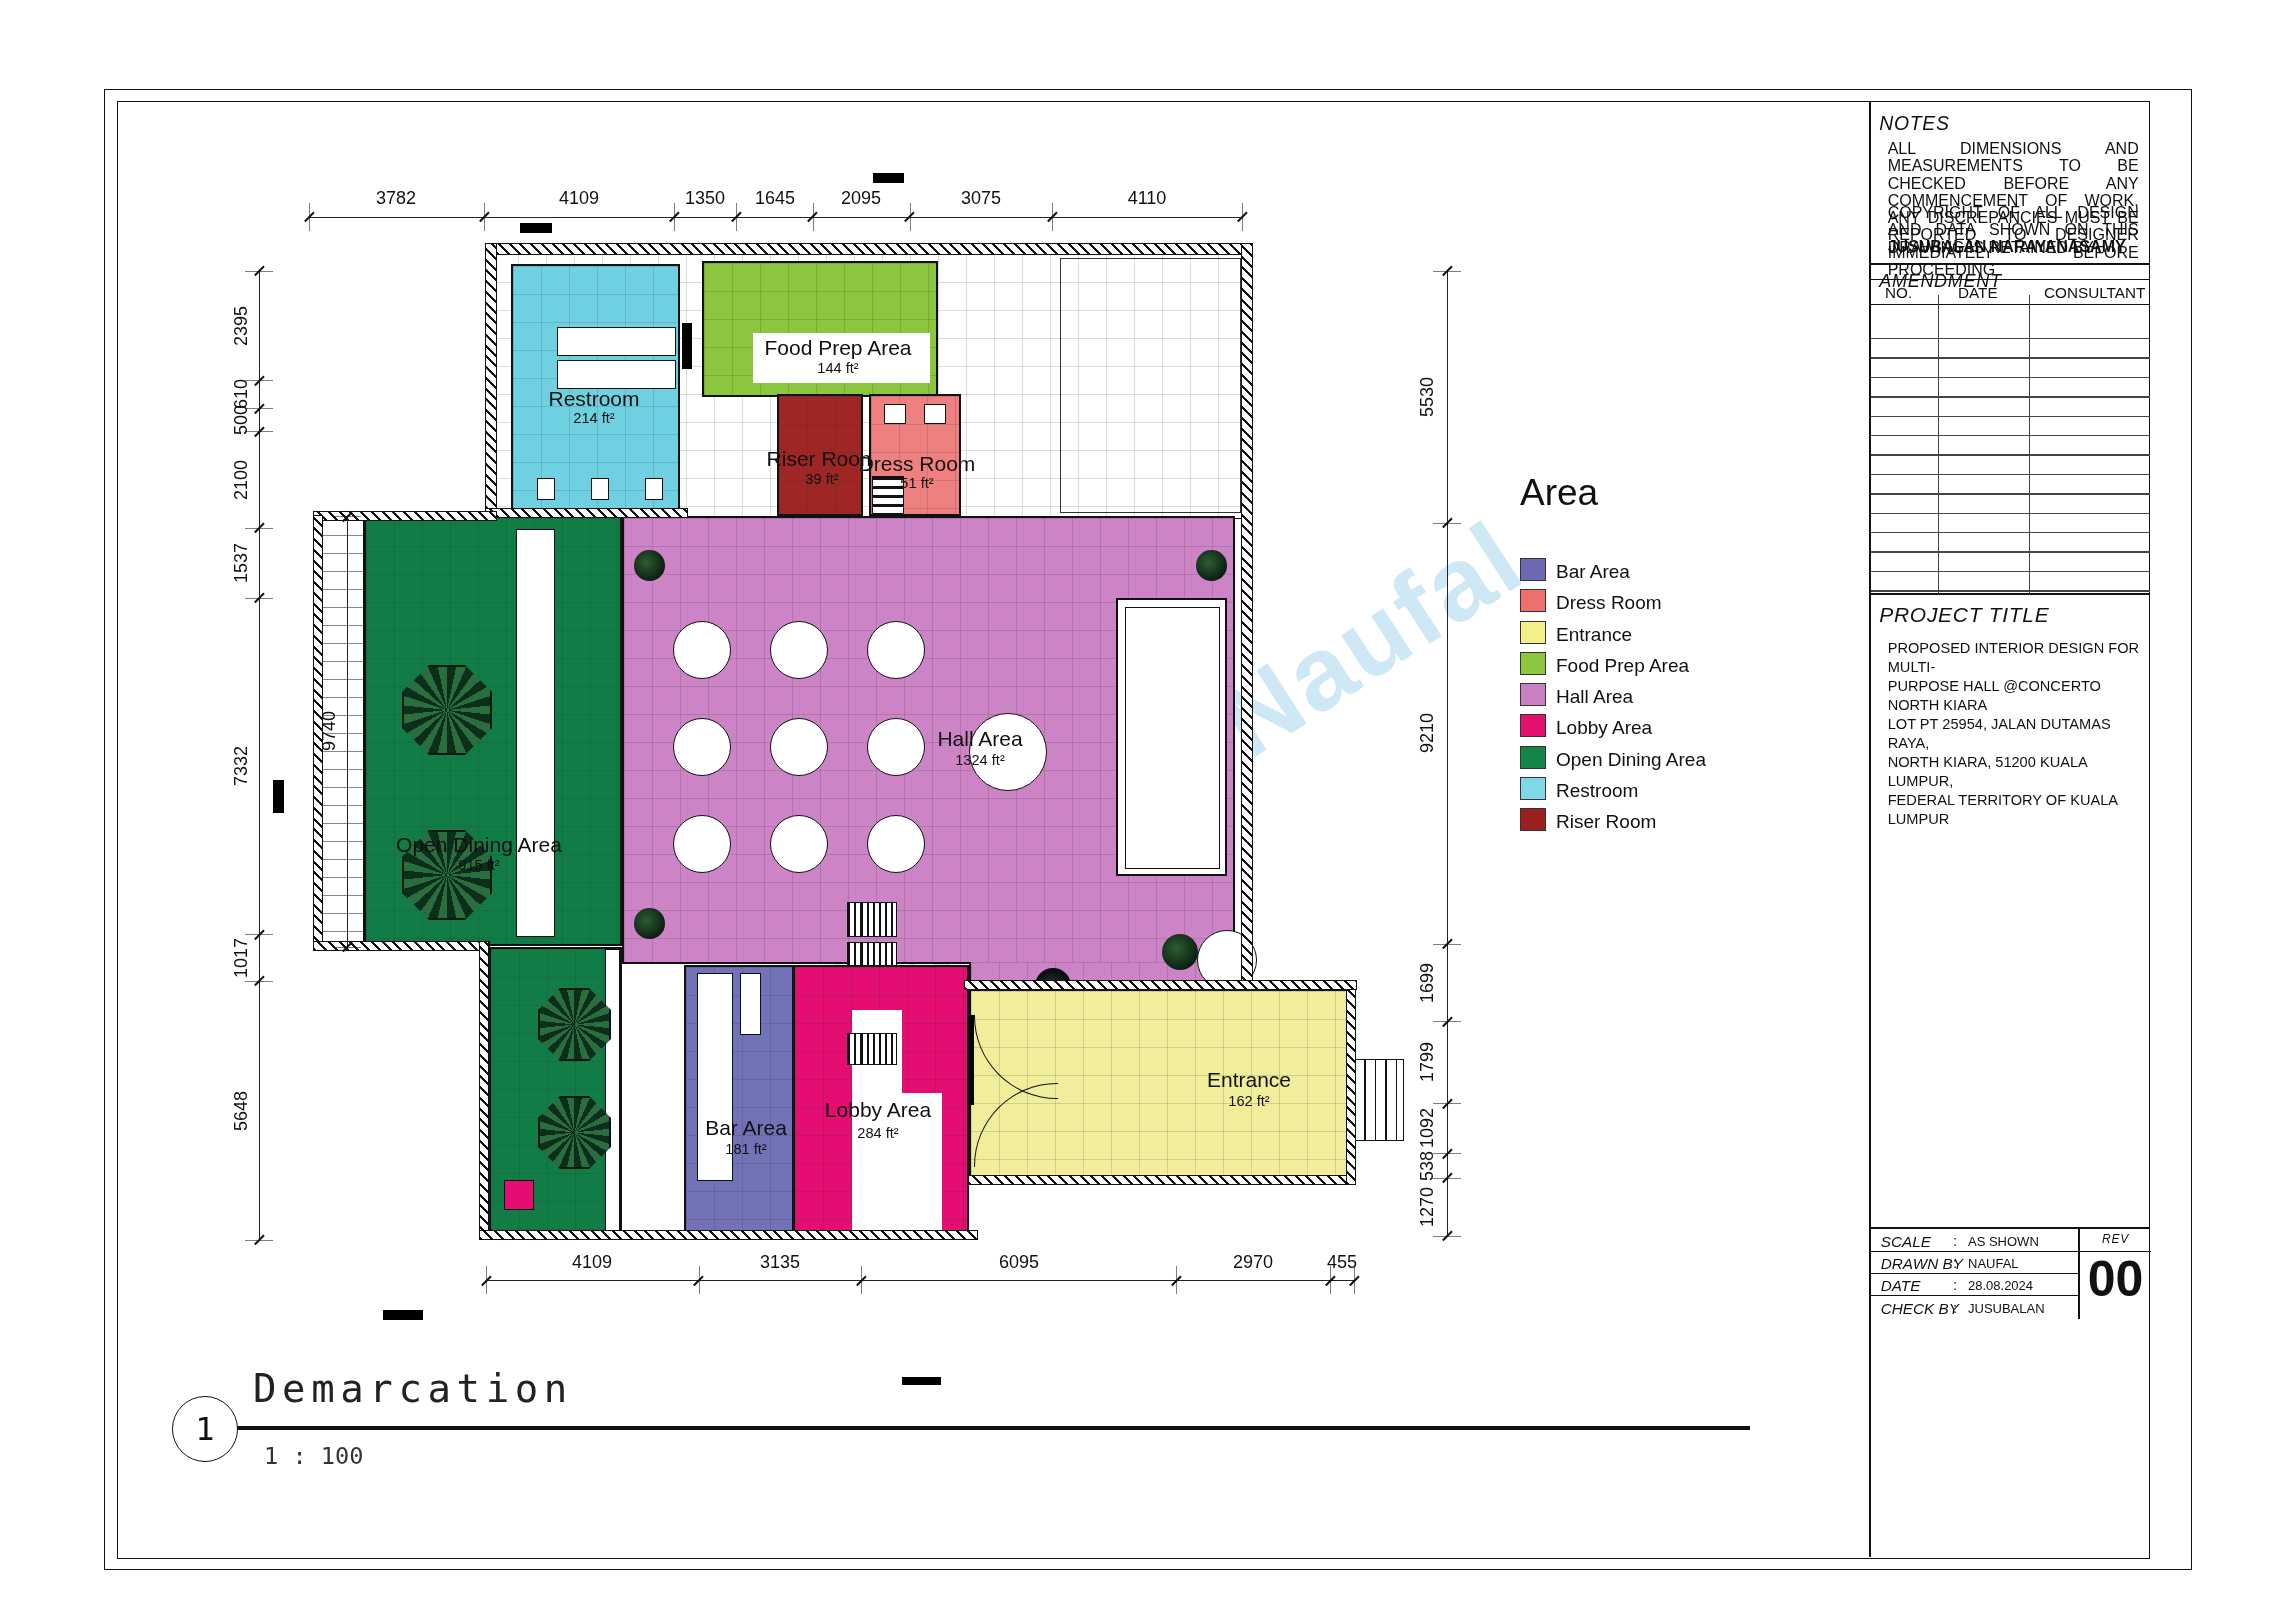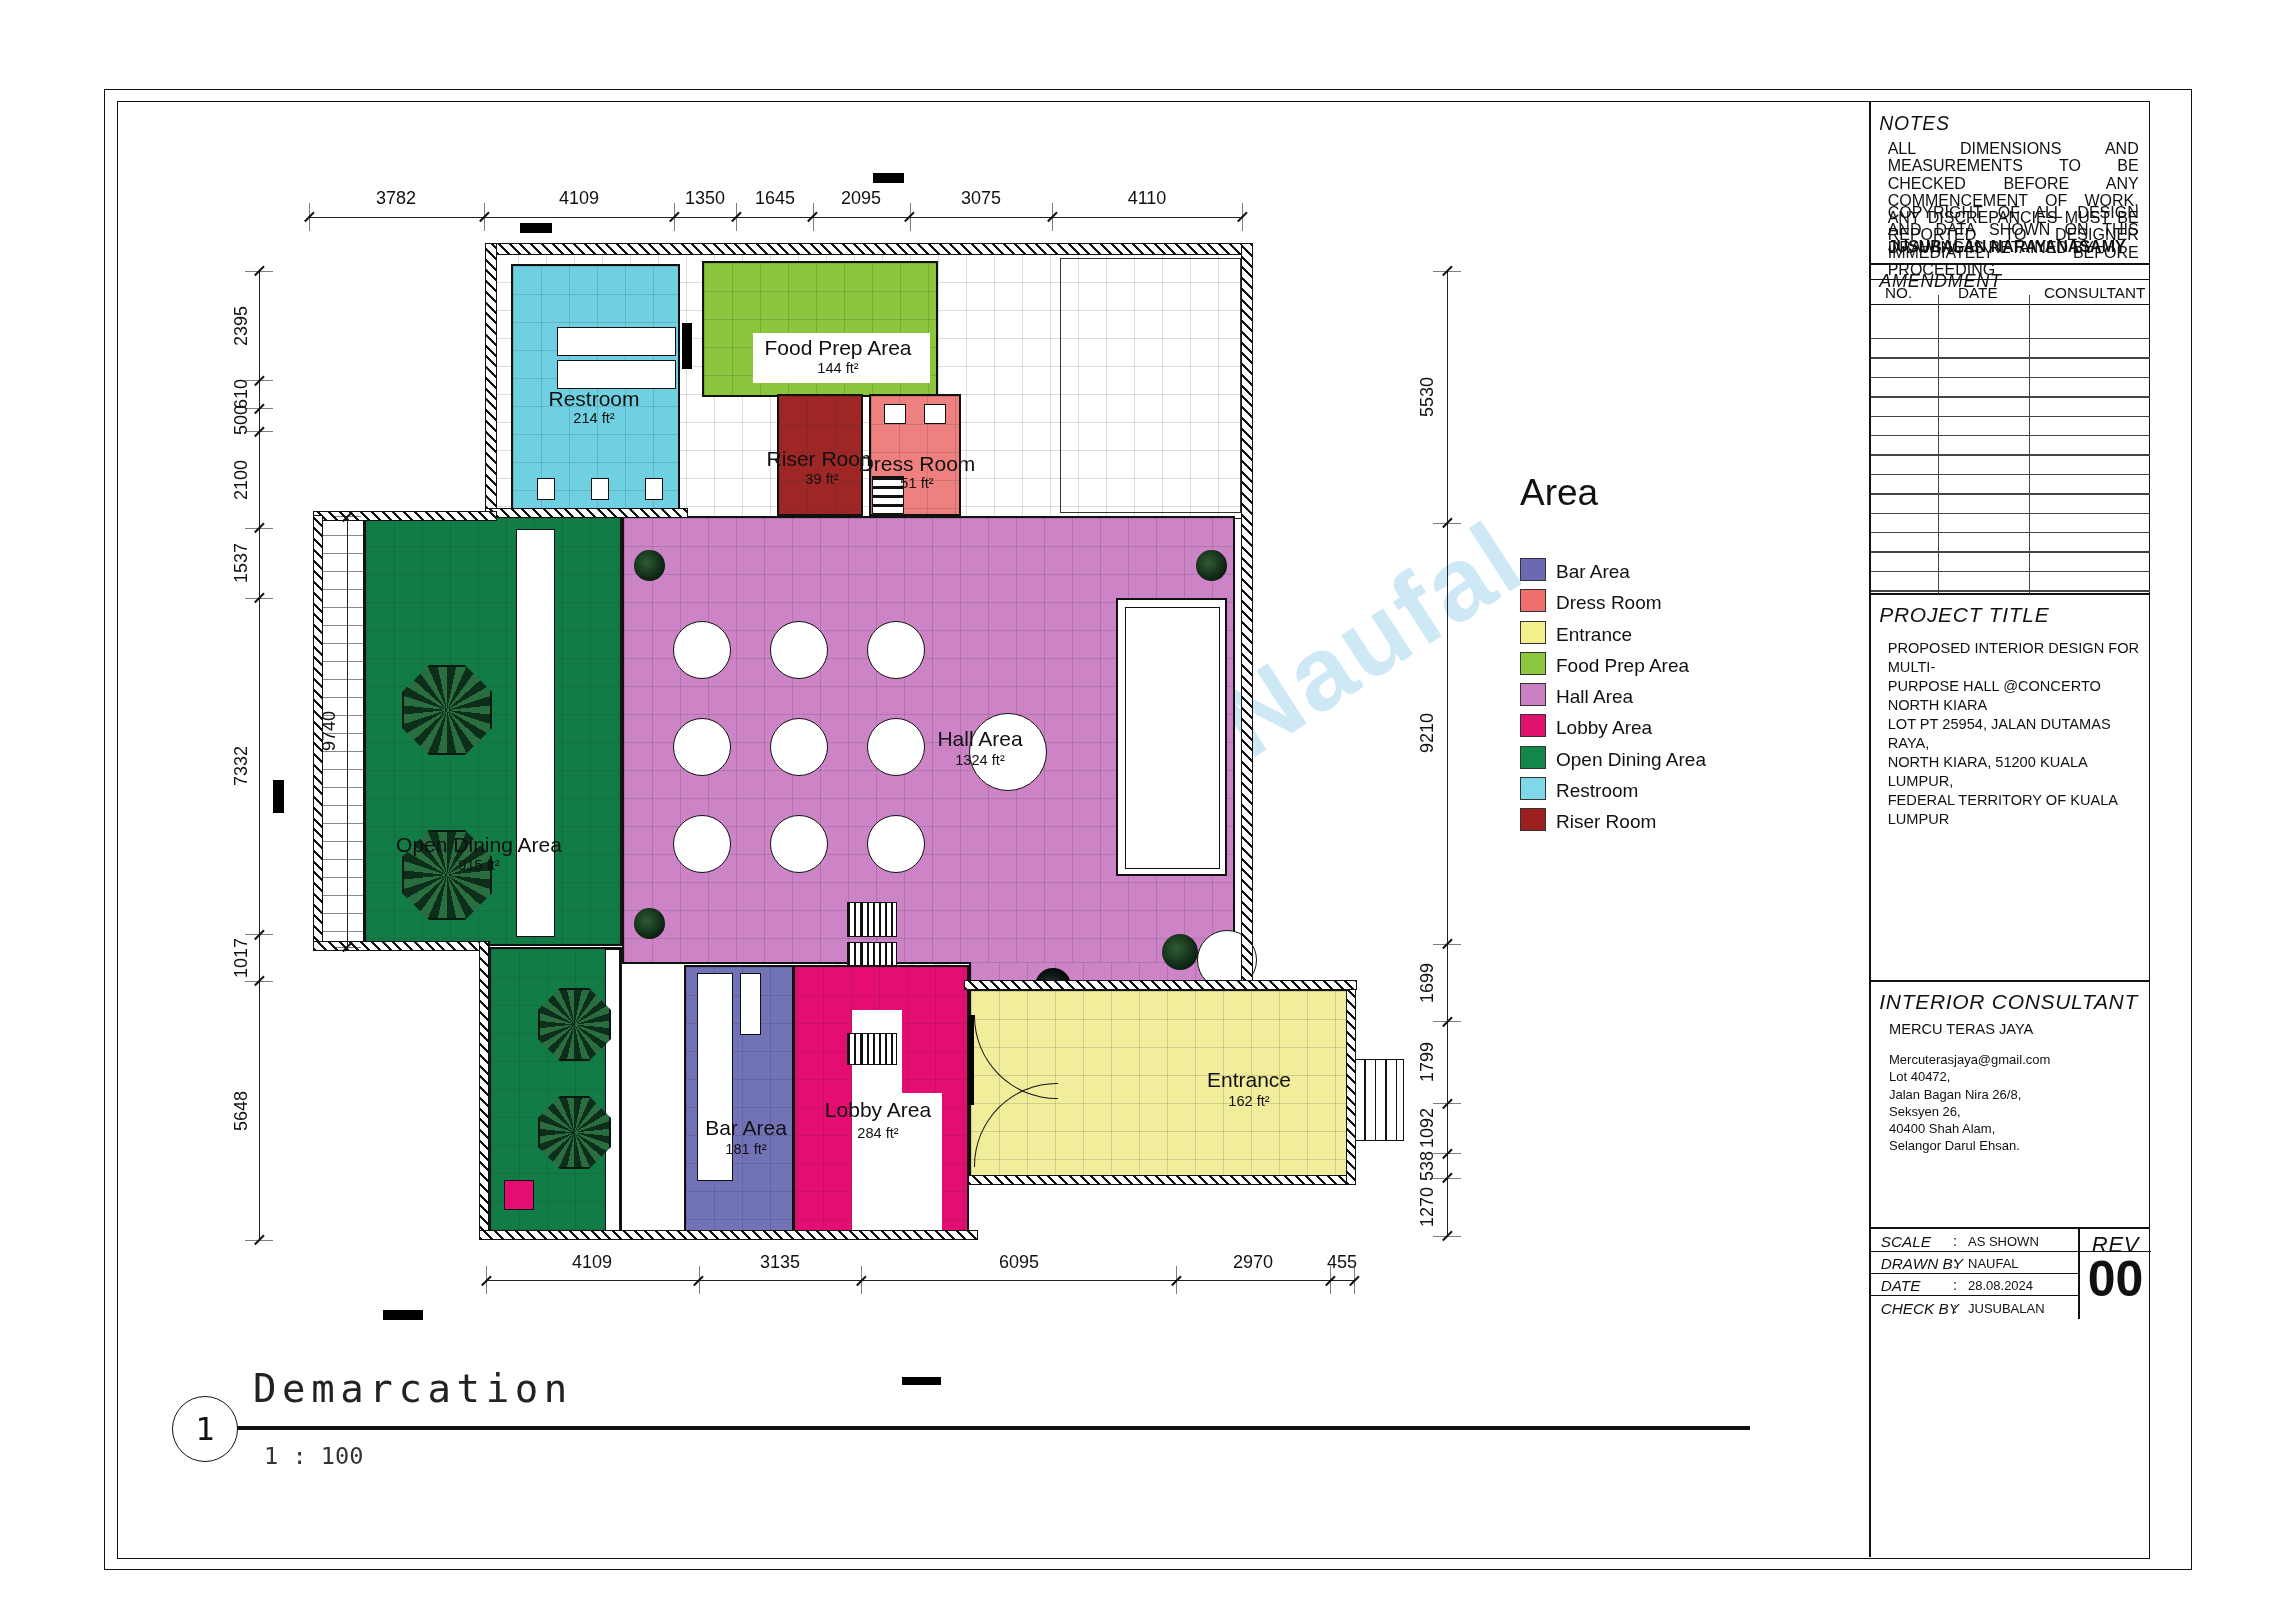--- a/index.html
+++ b/index.html
@@ -378,32 +378,20 @@
       <div class="abs" style="left:16.7px;top:44px;font-size:14.6px;line-height:19px;">
         <div>PROPOSED INTERIOR DESIGN FOR MULTI-</div>
         <div>PURPOSE HALL @CONCERTO NORTH KIARA</div>
         <div>LOT PT 25954, JALAN DUTAMAS RAYA,</div>
         <div>NORTH KIARA, 51200 KUALA LUMPUR,</div>
         <div>FEDERAL TERRITORY OF KUALA LUMPUR</div>
       </div>
     </div>
 
 
-    <div class="tb-sec" style="top:879px;height:247px;border-top:2.1px solid #111;">
-      <div class="abs tb-h" style="left:8.3px;top:8.3px;font-size:21px;">INTERIOR CONSULTANT</div>
-      <div class="abs" style="left:18px;top:39px;font-size:14.6px;">MERCU TERAS JAYA</div>
-      <div class="abs" style="left:18px;top:69px;font-size:13px;line-height:17.3px;">
-        <div>Mercuterasjaya@gmail.com</div>
-        <div>Lot 40472,</div>
-        <div>Jalan Bagan Nira 26/8,</div>
-        <div>Seksyen 26,</div>
-        <div>40400 Shah Alam,</div>
-        <div>Selangor Darul Ehsan.</div>
-      </div>
-    </div>
 
     <div class="tb-sec" style="top:1126px;height:90px;border-top:2.8px solid #111;">
       <div class="meta-row" style="top:0;">
         <div class="meta-lab">SCALE</div>
         <div class="meta-col">:</div>
         <div class="meta-val">AS SHOWN</div>
       </div>
       <div class="meta-row" style="top:22px;">
         <div class="meta-lab">DRAWN BY</div>
         <div class="meta-col">:</div>
@@ -415,21 +403,21 @@
         <div class="meta-val">28.08.2024</div>
       </div>
       <div class="meta-row" style="top:67px;border-bottom:none;height:23px;">
         <div class="meta-lab">CHECK BY</div>
         <div class="meta-col">:</div>
         <div class="meta-val">JUSUBALAN</div>
       </div>
 
       <div class="abs" style="left:207px;top:0;width:71px;height:90px;border-left:2.1px solid #111;">
         <div class="abs" style="left:0;top:22px;width:100%;height:1.4px;background:#111;"></div>
-        <div class="abs tb-h" style="left:50%;top:2.8px;transform:translateX(-50%);font-size:22px;">REV</div>
+        <div class="abs tb-h" style="left:50%;top:2.8px;transform:translateX(-50%);font-size:12px;">REV</div>
         <div class="abs rev00" style="left:50%;top:50px;transform:translate(-50%,-50%);">00</div>
       </div>
     </div>
 
 
   </div>
 
 </div>
 
 

